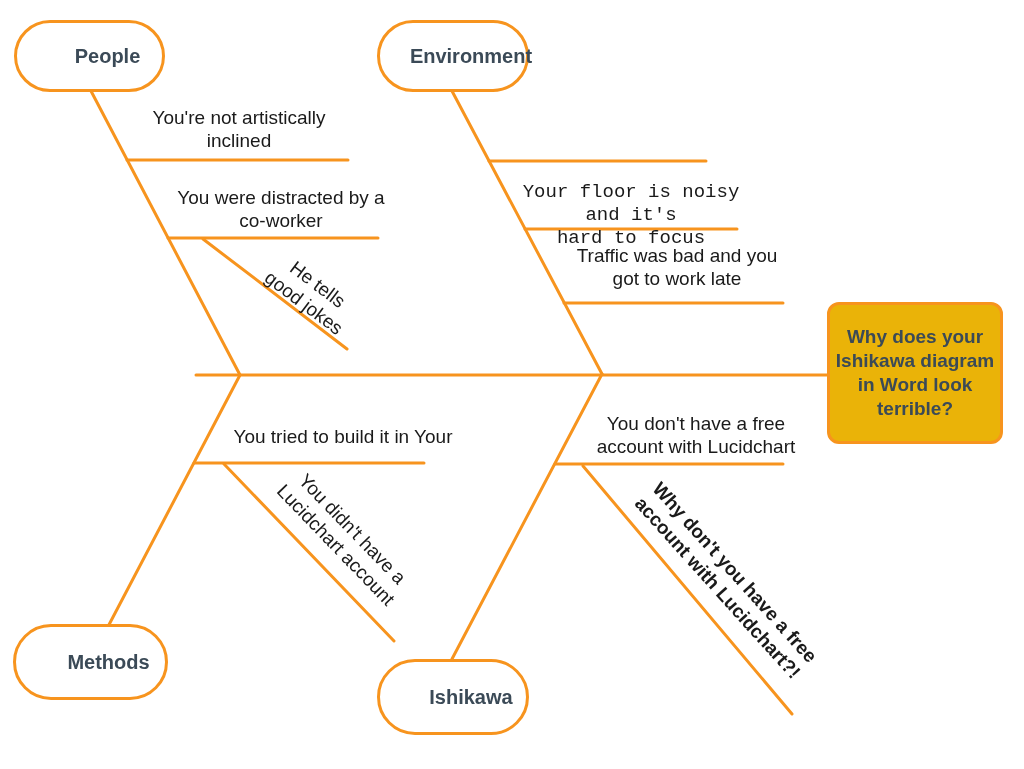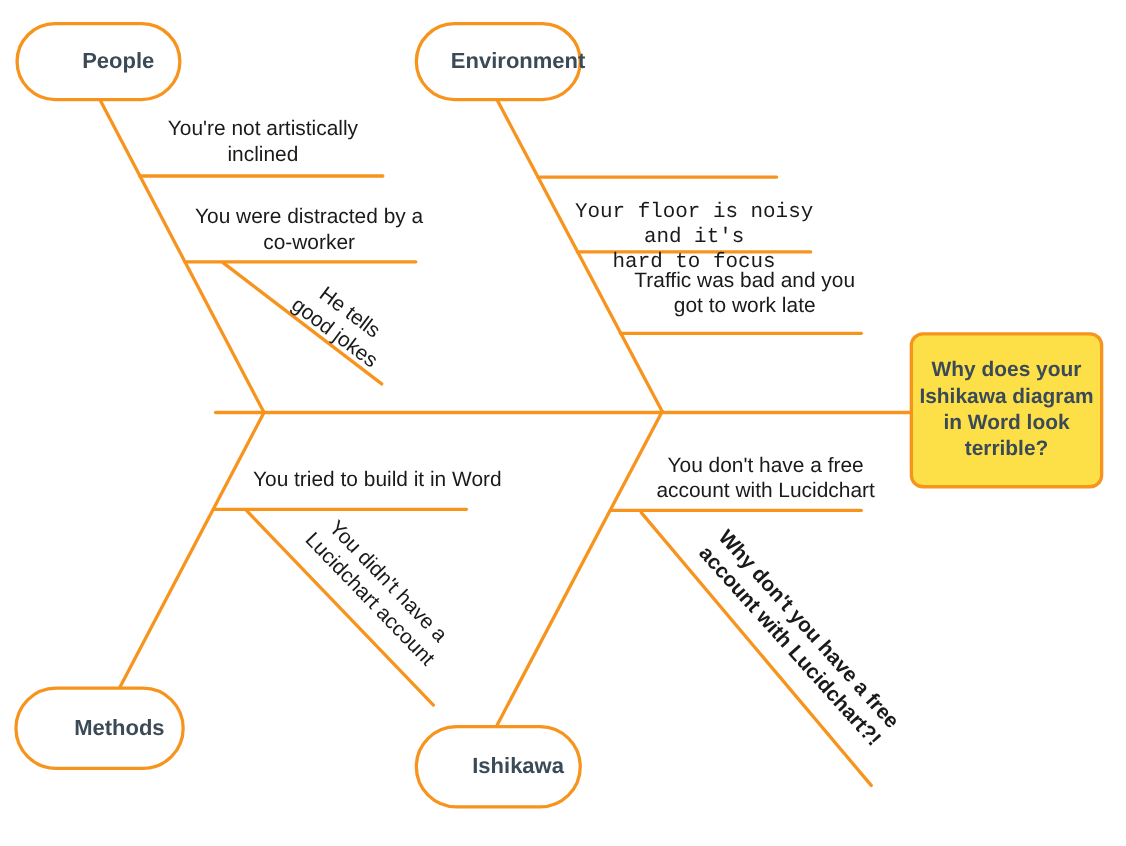--- a/index.html
+++ b/index.html
@@ -43,21 +43,21 @@
     white-space: pre-line;
   }
   .rotated { transform-origin: center center; }
   .rot37 { transform: rotate(37deg); }
   .rot46 { transform: rotate(46deg); }
   .rot48 { transform: rotate(48deg); font-weight: bold; }
   .effect-box {
     position: absolute;
     box-sizing: border-box;
     left: 827px; top: 302px; width: 176px; height: 142px;
-    background: #fde047;
+    background: #eab308;
     border: 3px solid var(--accent, #F7941E);
     border-radius: 12px;
     display: flex;
     align-items: center;
     justify-content: center;
   }
   .effect-box .effect-label {
     font-weight: bold;
     font-size: 19px;
     line-height: 24px;
@@ -117,21 +117,21 @@
   <div class="cause" style="left:166px; top:186px; width:230px;">You were distracted by a
 co-worker</div>
   <div class="cause rotated rot37" style="left:234px; top:270px; width:150px; height:52px;">He tells
 good jokes</div>
 
   <div class="cause" style="left:521px; top:181px; width:220px;font-family:Liberation Mono, monospace;">Your floor is noisy and it's
 hard to focus</div>
   <div class="cause" style="left:567px; top:244px; width:220px;">Traffic was bad and you
 got to work late</div>
 
-  <div class="cause" style="left:213px; top:425px; width:260px;">You tried to build it in Word</div>
+  <div class="cause" style="left:213px; top:425px; width:260px;">You tried to build it in Your</div>
   <div class="cause rotated rot46" style="left:255px; top:513px; width:174px; height:52px;">You didn't have a
 Lucidchart account</div>
 
   <div class="cause" style="left:584px; top:412px; width:224px;">You don't have a free
 account with Lucidchart</div>
   <div class="cause rotated rot48" style="left:592px; top:556px; width:264px; height:52px;">Why don't you have a free
 account with Lucidchart?!</div>
 
 </div>
 

